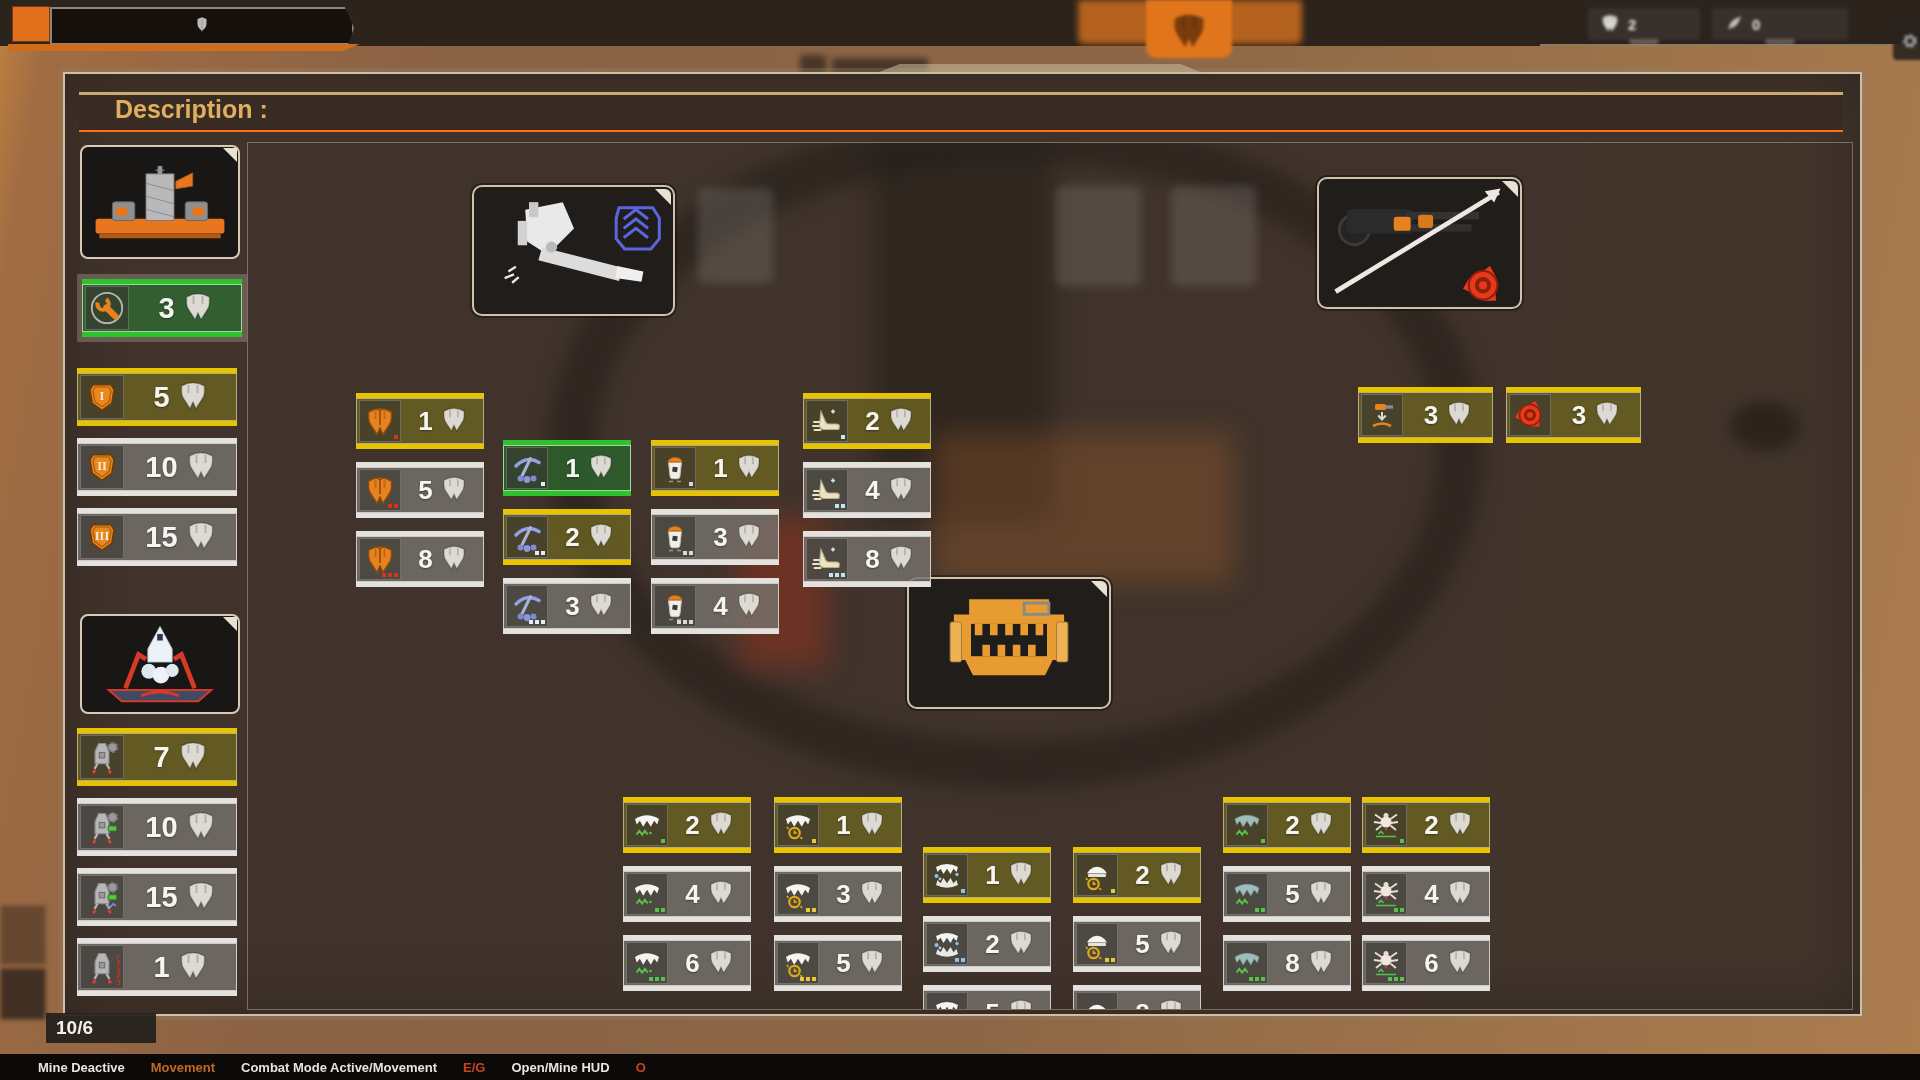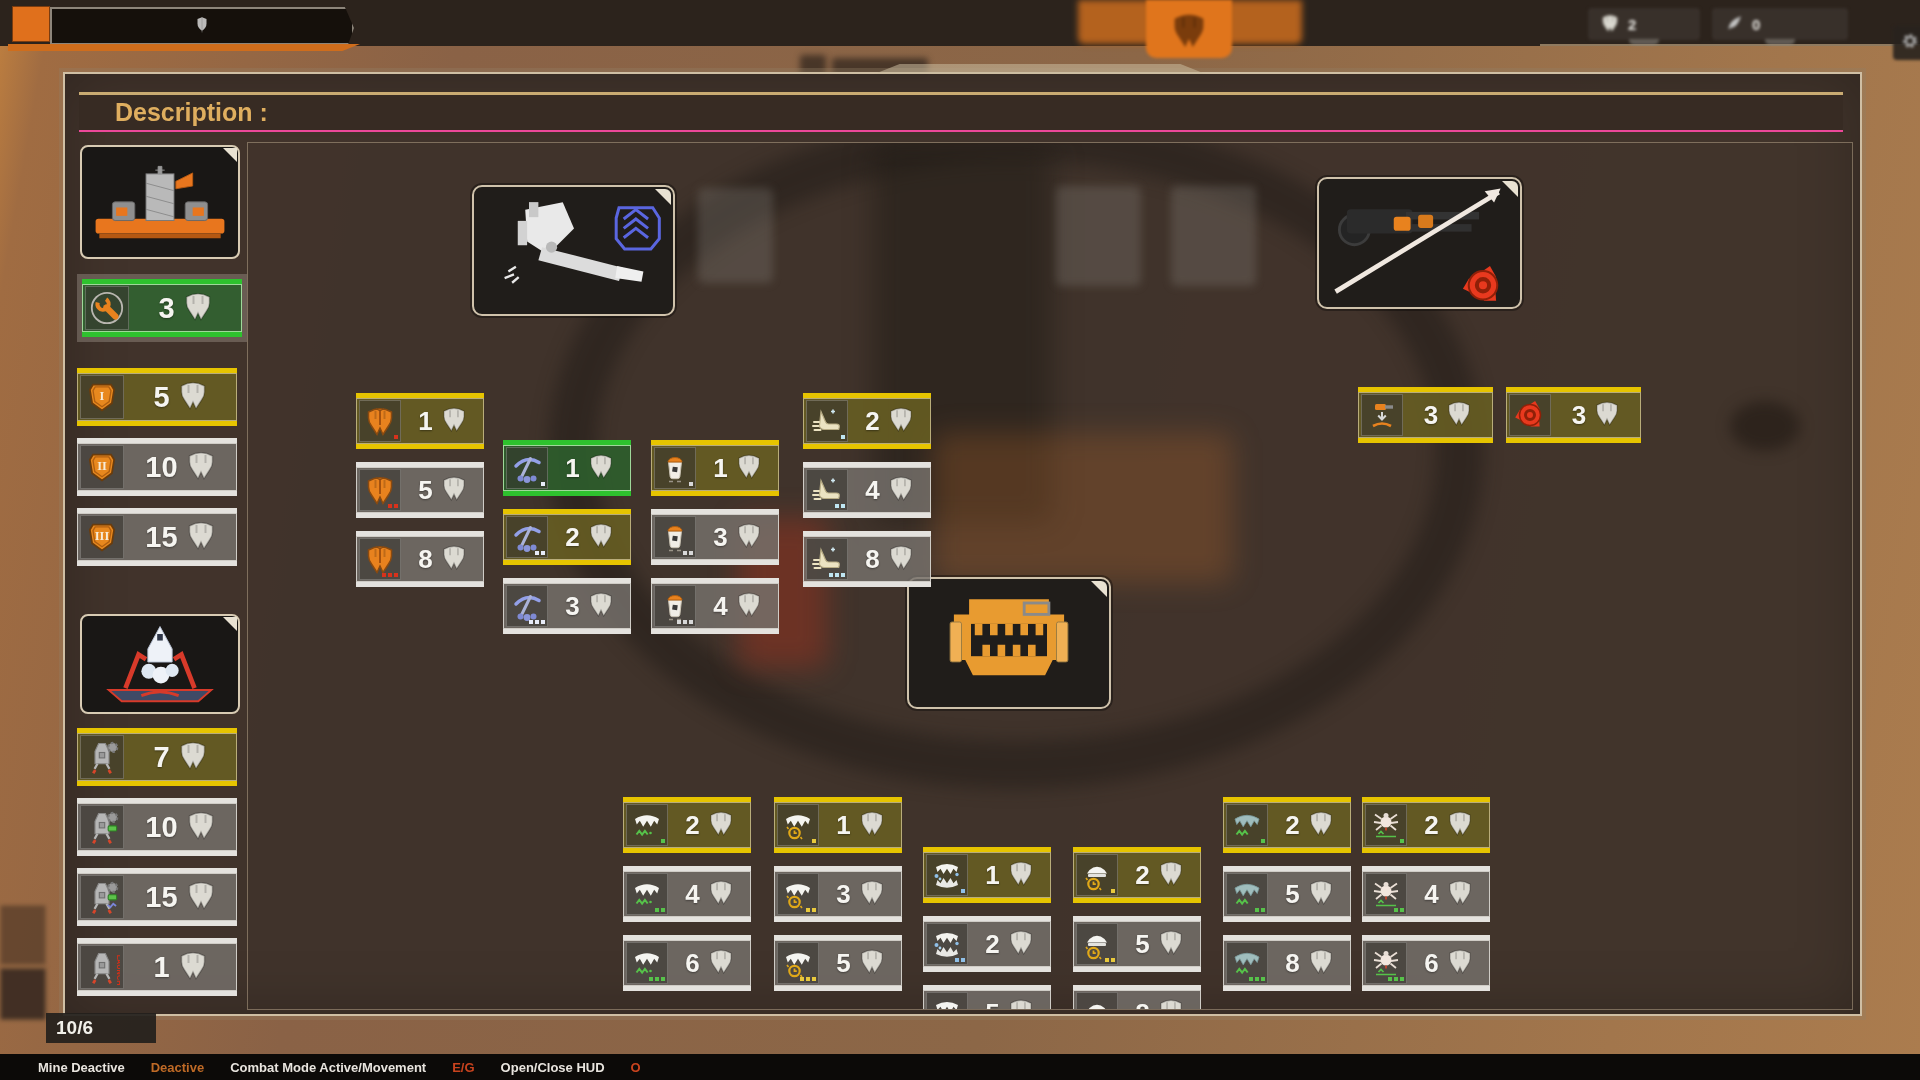--- a/index.html
+++ b/index.html
@@ -26,21 +26,21 @@
     width:30px;height:6px;border-radius:0 0 5px 5px;background:rgba(150,145,140,.5);}
   .gearbox{left:1893px;top:26px;width:34px;height:34px;background:rgba(40,34,30,.9);border-radius:4px;
     display:flex;align-items:center;justify-content:center;}
 
   
   .modal{left:63px;top:72px;width:1795px;height:940px;background:rgba(62,50,42,.97);
     border:2px solid #cfbfa4;box-shadow:0 0 0 4px rgba(145,125,100,.35), inset 0 0 60px rgba(0,0,0,.25);}
   .tab-notch{left:795px;top:-10px;width:360px;height:10px;background:#cbbc9f;opacity:.55;
     clip-path:polygon(4% 100%,11% 0,89% 0,96% 100%);}
   .desc-bar{left:14px;top:18px;width:1764px;height:40px;background:#372b23;
-    border-top:3px solid #c9ab72;border-bottom:2px solid #ec4899;display:flex;align-items:center;gap:10px;
+    border-top:3px solid #c9ab72;border-bottom:2px solid #f97316;display:flex;gap:10px;
     padding-left:36px;box-sizing:border-box;}
   .desc-label{color:#dfae5f;font-size:25px;font-weight:700;}
   .desc-value{color:#f3f1ec;font-size:25px;font-weight:700;}
   .content{left:182px;top:68px;width:1604px;height:866px;border:1px solid rgba(205,185,155,.45);overflow:hidden;}
 
   
   .ring{left:300px;top:-30px;width:840px;height:580px;border:48px solid rgba(22,18,15,.38);border-radius:50%;filter:blur(9px);}
   .blob{filter:blur(14px);border-radius:12px;}
   .ghost-tile{background:rgba(140,135,128,.28);border-radius:6px;filter:blur(4px);}
   .bug{left:1482px;top:258px;width:70px;height:50px;background:rgba(30,22,16,.55);border-radius:50%;filter:blur(7px);}
@@ -1212,19 +1212,19 @@
           </div>
         </div>
     </div>
   </div>
 
   <div class="abs corner-tile" style="left:0;top:905px;width:44px;height:58px;"></div>
   <div class="abs corner-tile" style="left:0;top:968px;width:44px;height:50px;background:rgba(50,38,30,.85);"></div>
   <div class="abs counter">10/6</div>
   <div class="abs bottombar" id="bottombar">
       <span class="hk-plain">Mine Deactive</span>
-      <span class="hk-accent">Deactive</span>
+      <span class="hk-accent">Movement</span>
       <span class="hk-plain">Combat Mode Active/Movement</span>
       <span class="hk-red">E/G</span>
-      <span class="hk-plain">Open/Close HUD</span>
+      <span class="hk-plain">Open/Mine HUD</span>
       <span class="hk-red">O</span>
     </div>
 </div>
 
 </body></html>

